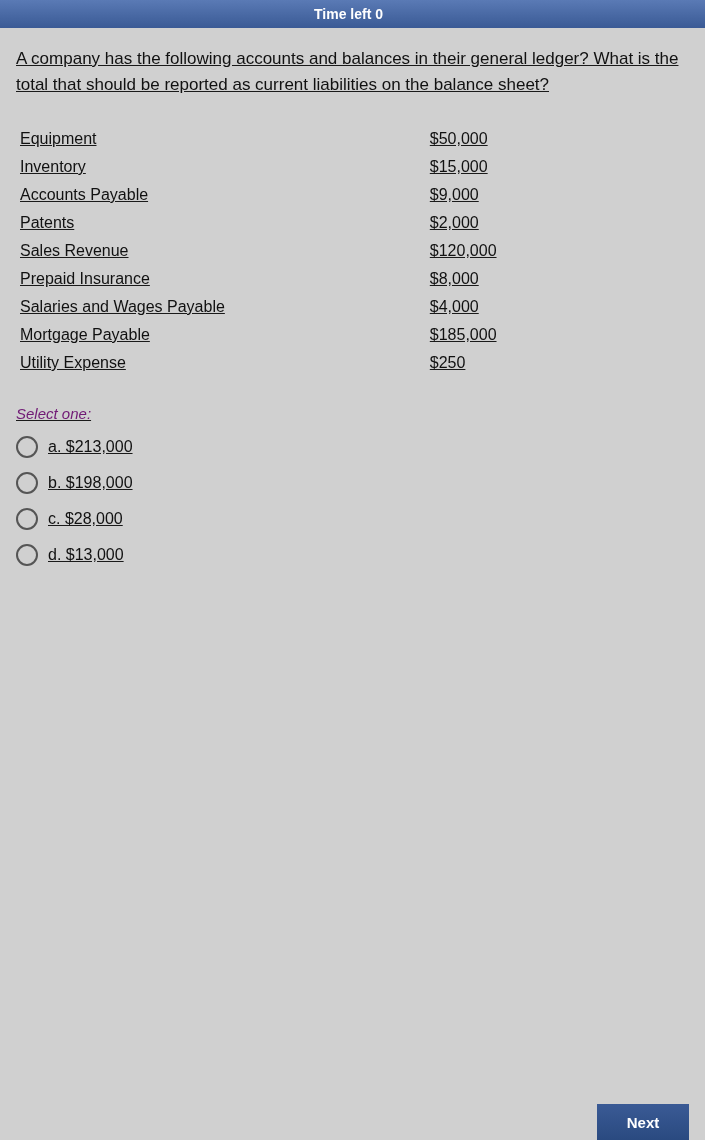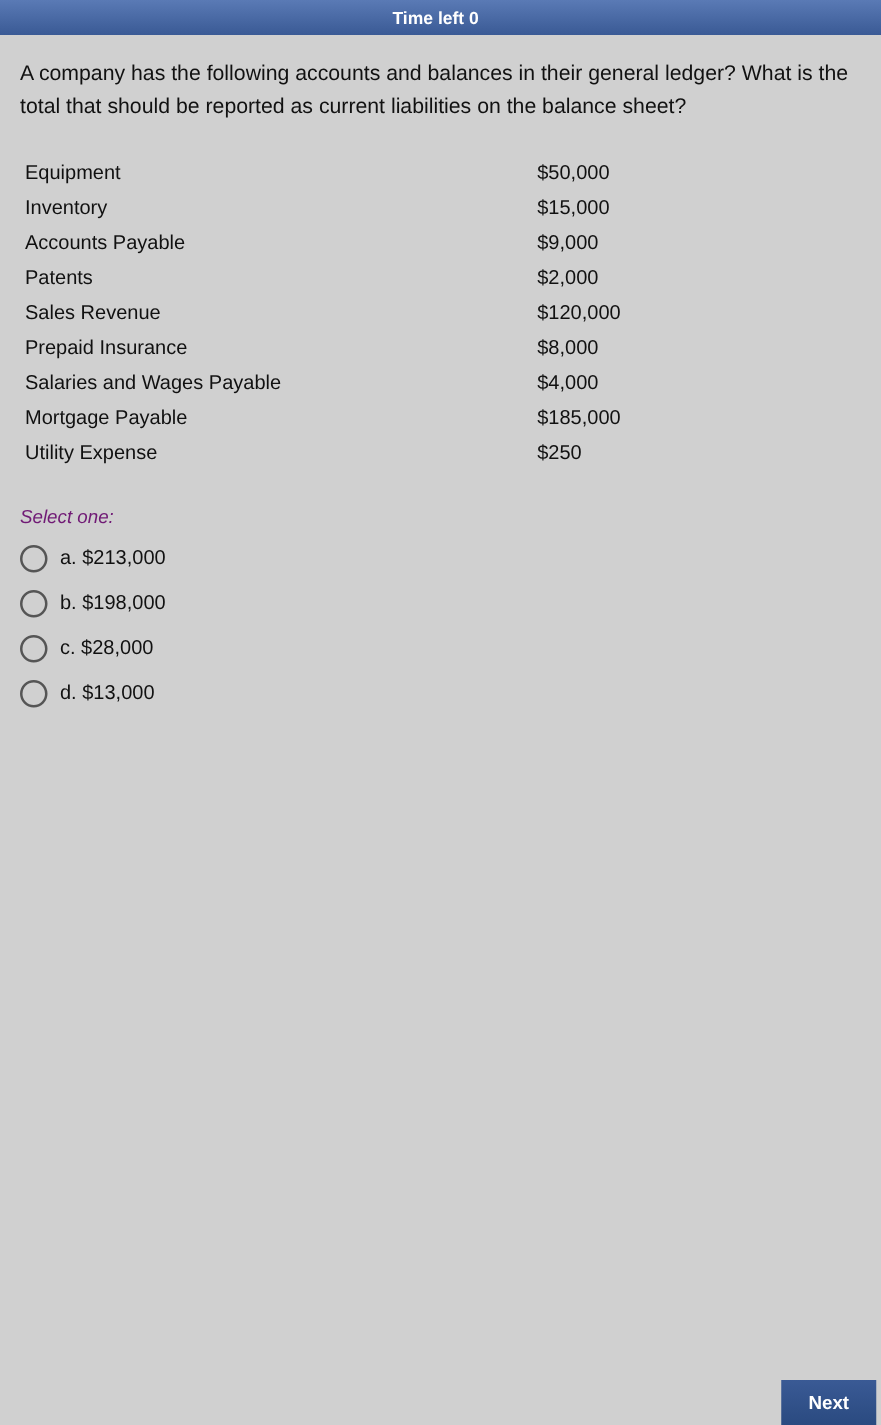--- a/index.html
+++ b/index.html
@@ -31,20 +31,21 @@
     .header-bar .timer-text {
       color: #ffffff;
       font-size: 14px;
       font-weight: bold;
     }
 
     .main-content {
       padding: 18px 16px 20px 16px;
       background-color: #d0d0d0;
       min-height: 1112px;
+      text-decoration: underline;
     }
 
     .question-text {
       font-size: 17px;
       line-height: 1.5;
       margin-bottom: 28px;
       color: #111;
     }
 
     .accounts-table {
@@ -113,22 +114,22 @@
     }
 
     .option-label {
       font-size: 16px;
       color: #111;
     }
 
     .bottom-bar {
       position: absolute;
       bottom: 0;
-      right: 4px;
-      width: 76px;
+      right: 16px;
+      width: 92px;
       height: 36px;
       background: linear-gradient(to bottom, #3a5a95, #2a4a80);
       display: flex;
       align-items: center;
       justify-content: center;
     }
 
     .bottom-bar .next-btn {
       color: white;
       font-size: 15px;

